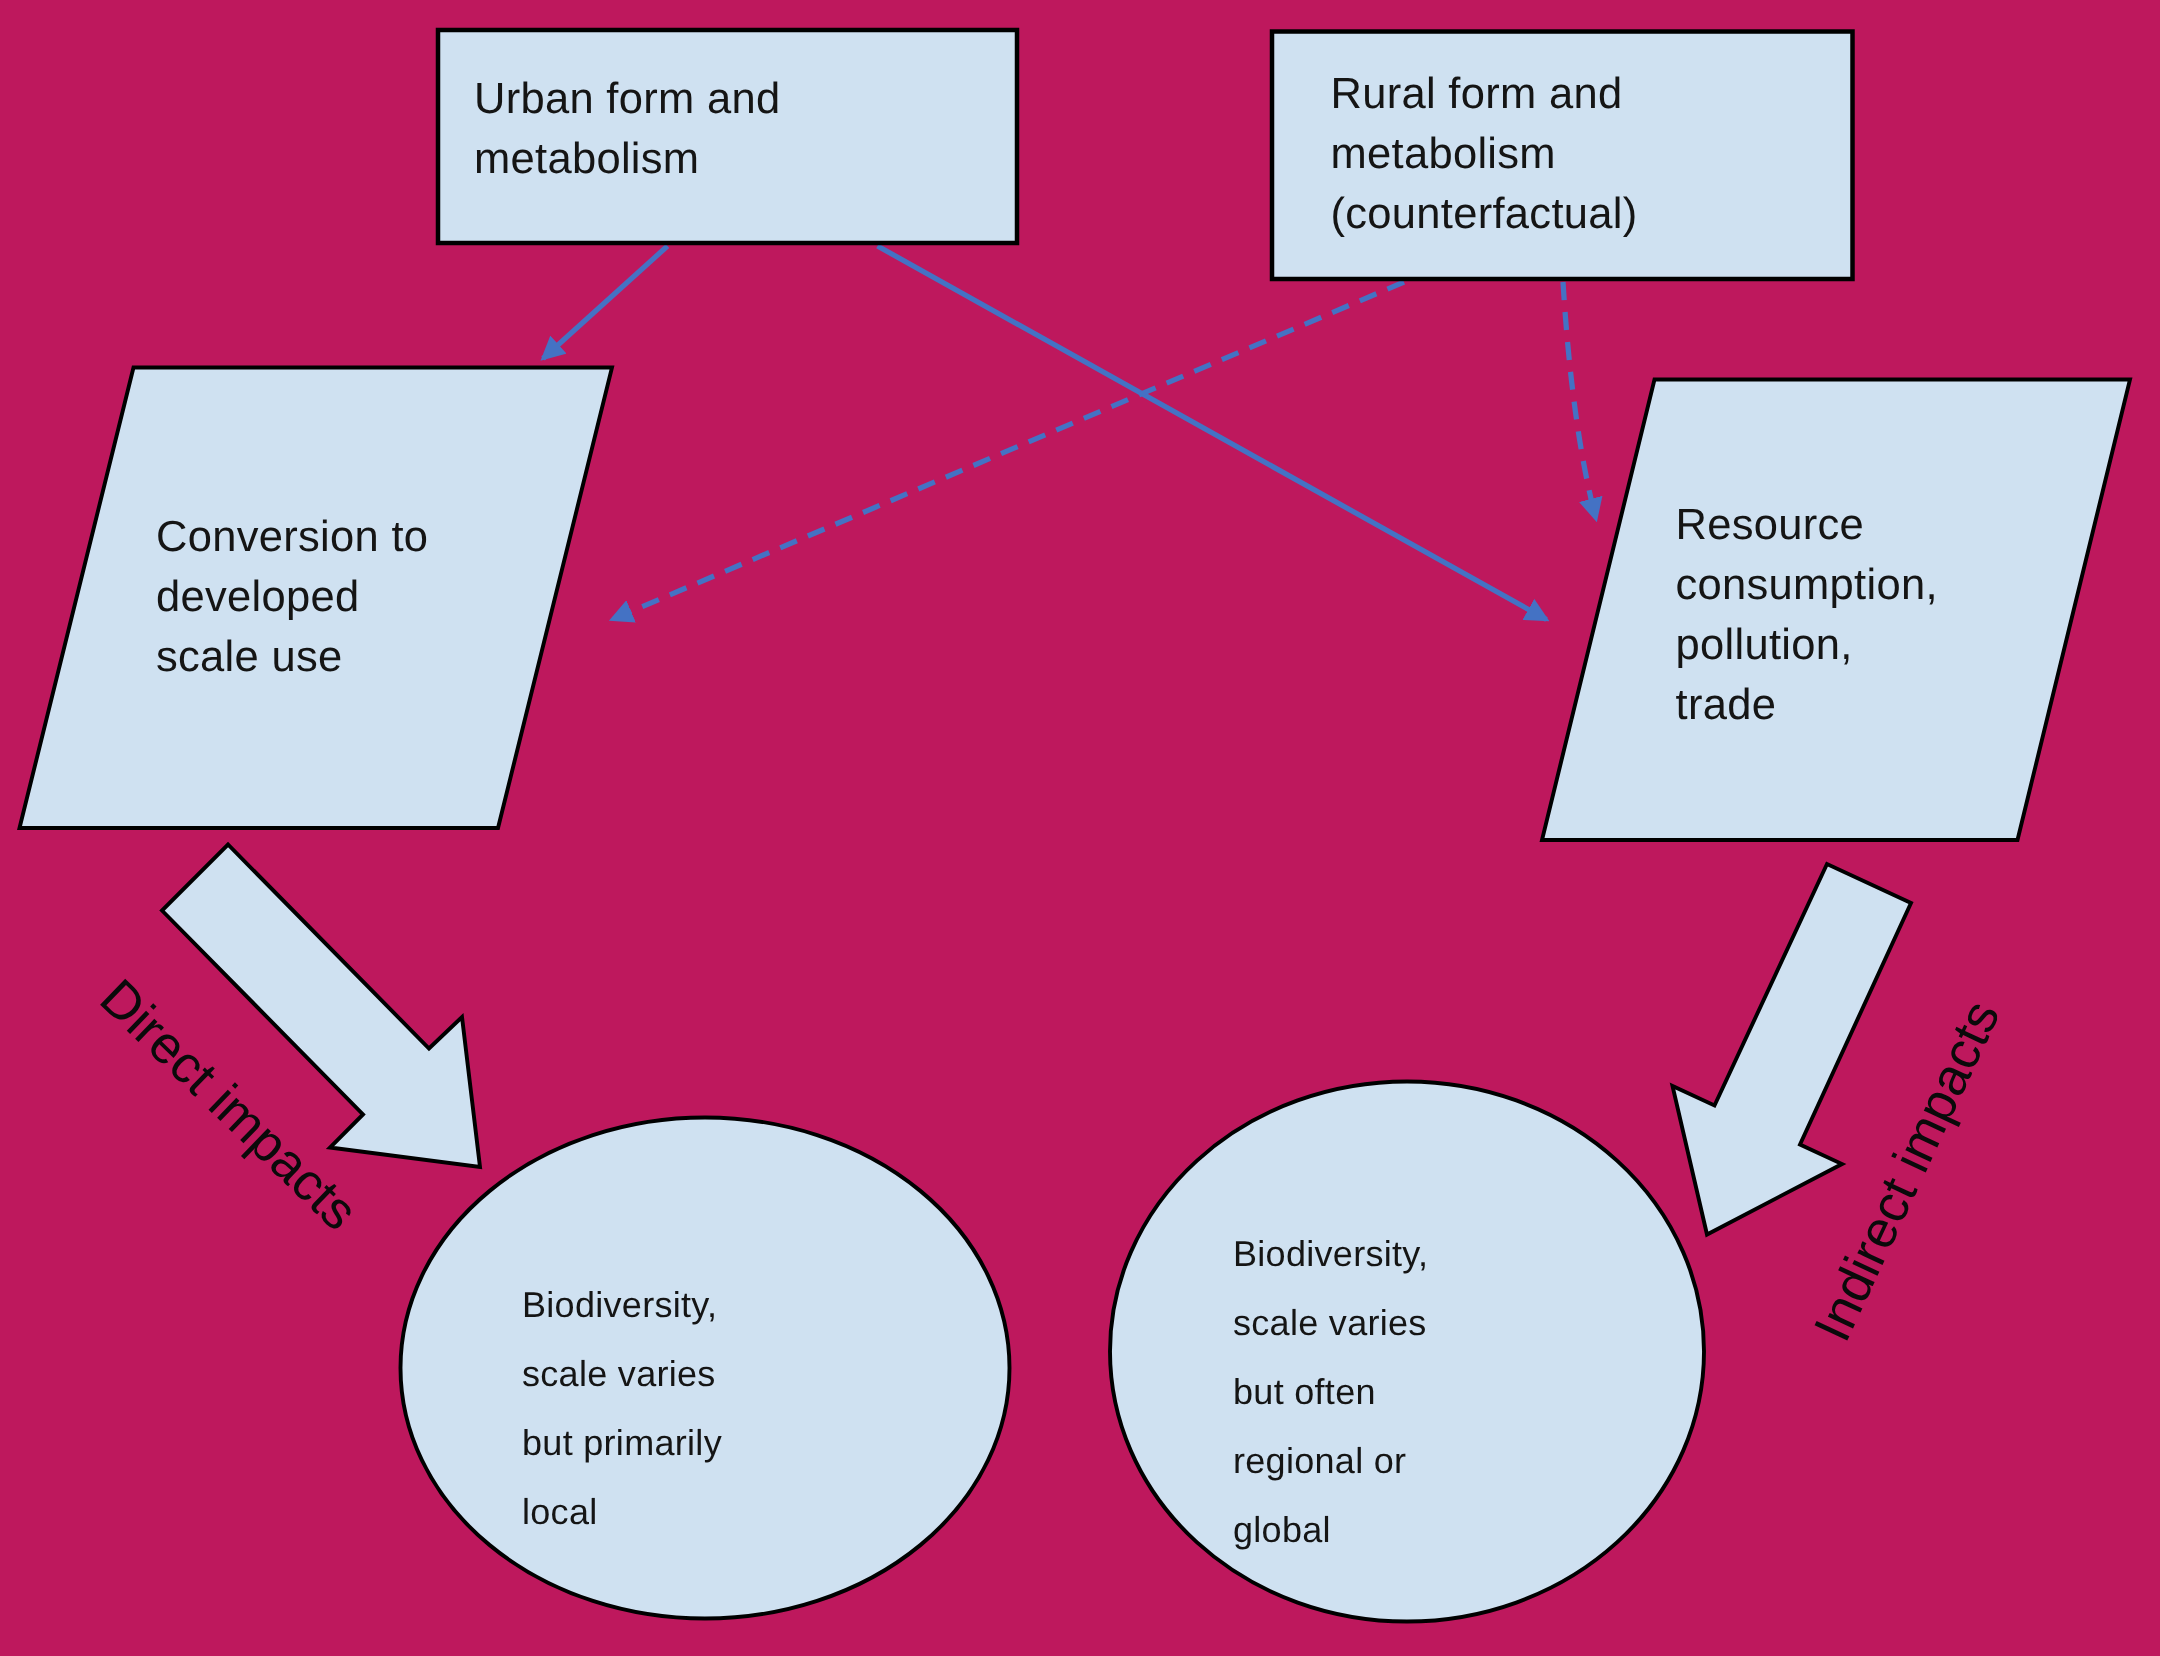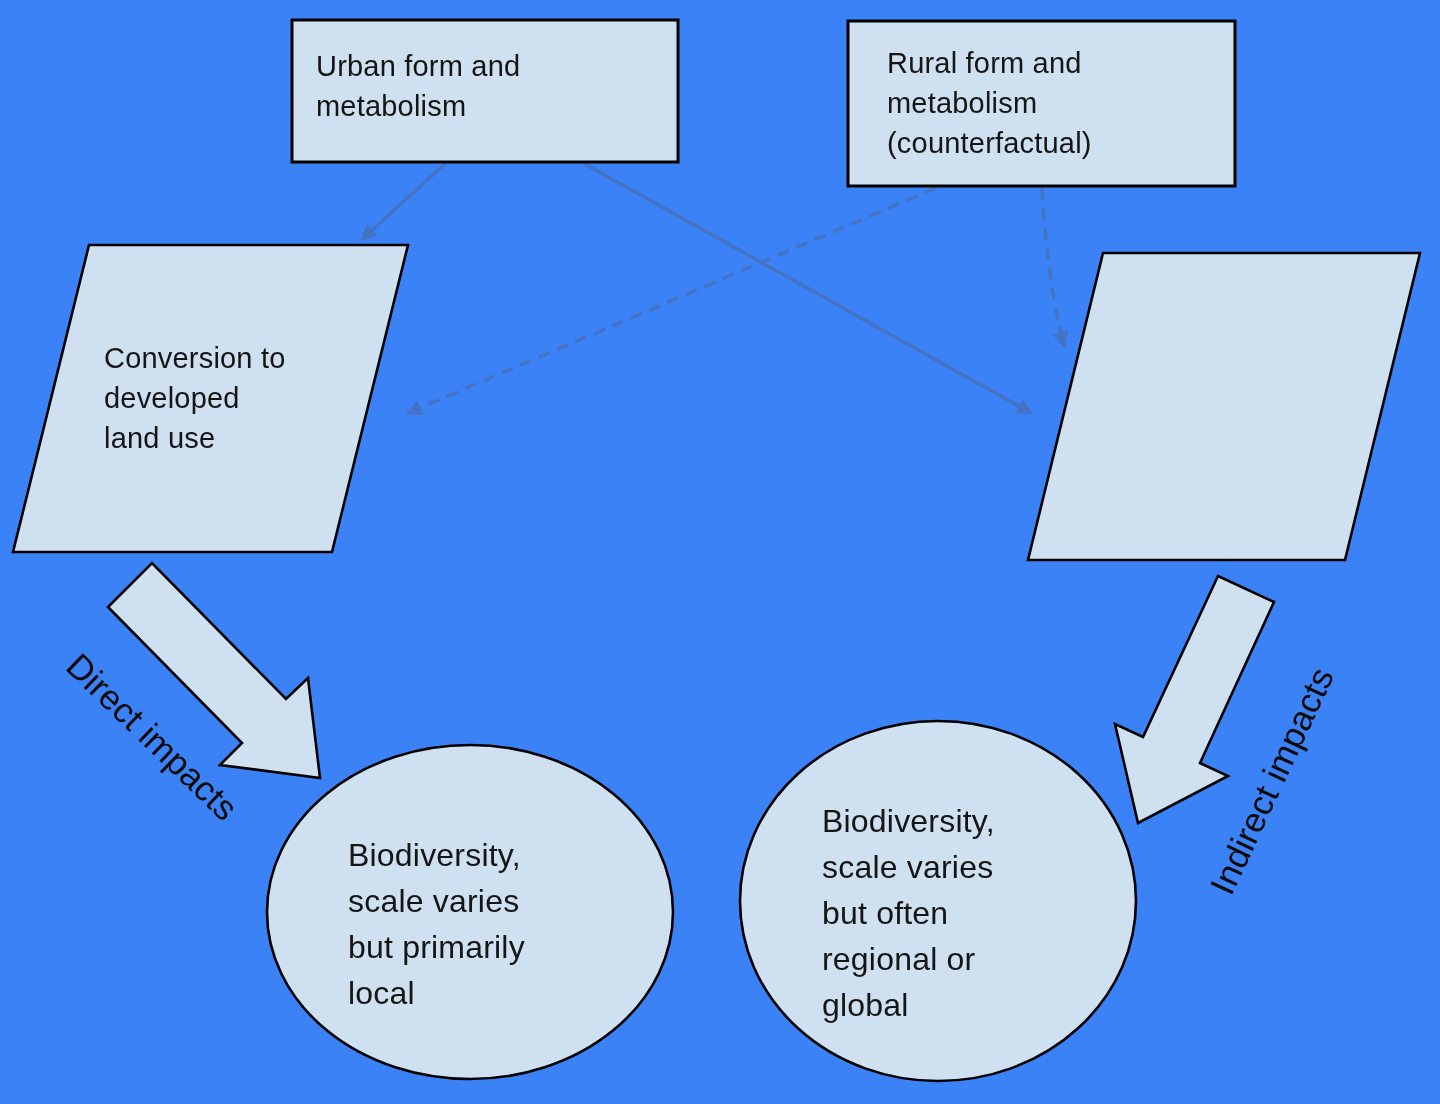--- a/index.html
+++ b/index.html
@@ -2,34 +2,35 @@
 <html><head>
 <meta charset="utf-8">
 <style>
   html, body { margin: 0; padding: 0; background: #ffffff; }
   #stage {
     position: relative;
     width: 1440px;
     height: 1104px;
     overflow: hidden;
     font-family: "Liberation Sans", sans-serif;
-    background: #3b82f6;
+    background: #be185d;
   }
   #diagram-svg { position: absolute; left: 0; top: 0; }
   .node-text {
     position: absolute;
     white-space: pre-line;
     color: #151515;
     font-size: 29px;
     line-height: 40px;
     letter-spacing: 0.2px;
   }
   .ellipse-text {
-    font-size: 32px;
+    font-size: 24px;
     line-height: 46px;
+    margin-top: 16px;
   }
   .rot-label {
     position: absolute;
     white-space: nowrap;
     color: #0a0a0a;
     font-size: 35px;
   }
   #direct-label {
     left: 152px; top: 737px;
     transform: translate(-50%, -50%) rotate(44deg);
@@ -78,22 +79,26 @@
 
   <div class="node-text" style="left:316px; top:46px; width:330px;">Urban form and
 metabolism</div>
 
   <div class="node-text" style="left:887px; top:43px; width:300px;">Rural form and
 metabolism
 (counterfactual)</div>
 
   <div class="node-text" style="left:104px; top:338px; width:270px;">Conversion to
 developed
-land use</div>
+scale use</div>
 
+  <div class="node-text" style="left:1117px; top:330px; width:250px;">Resource
+consumption,
+pollution,
+trade</div>
 
   <div class="node-text ellipse-text" style="left:348px; top:832px; width:240px;">Biodiversity,
 scale varies
 but primarily
 local</div>
 
   <div class="node-text ellipse-text" style="left:822px; top:798px; width:230px;">Biodiversity,
 scale varies
 but often
 regional or

